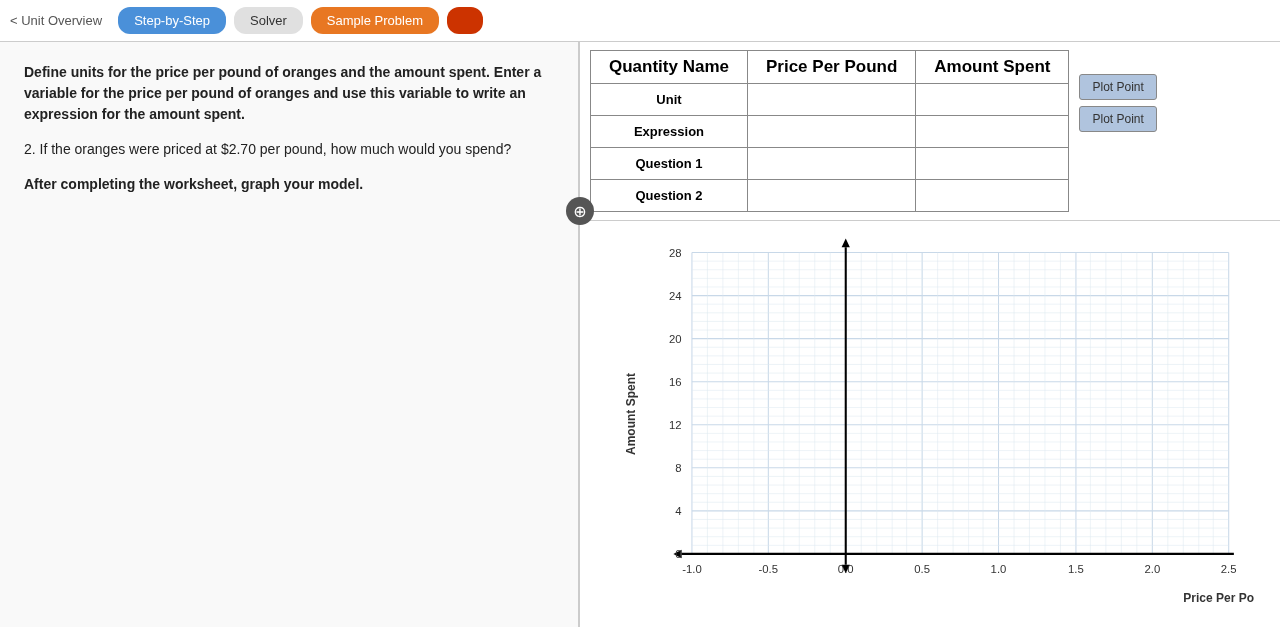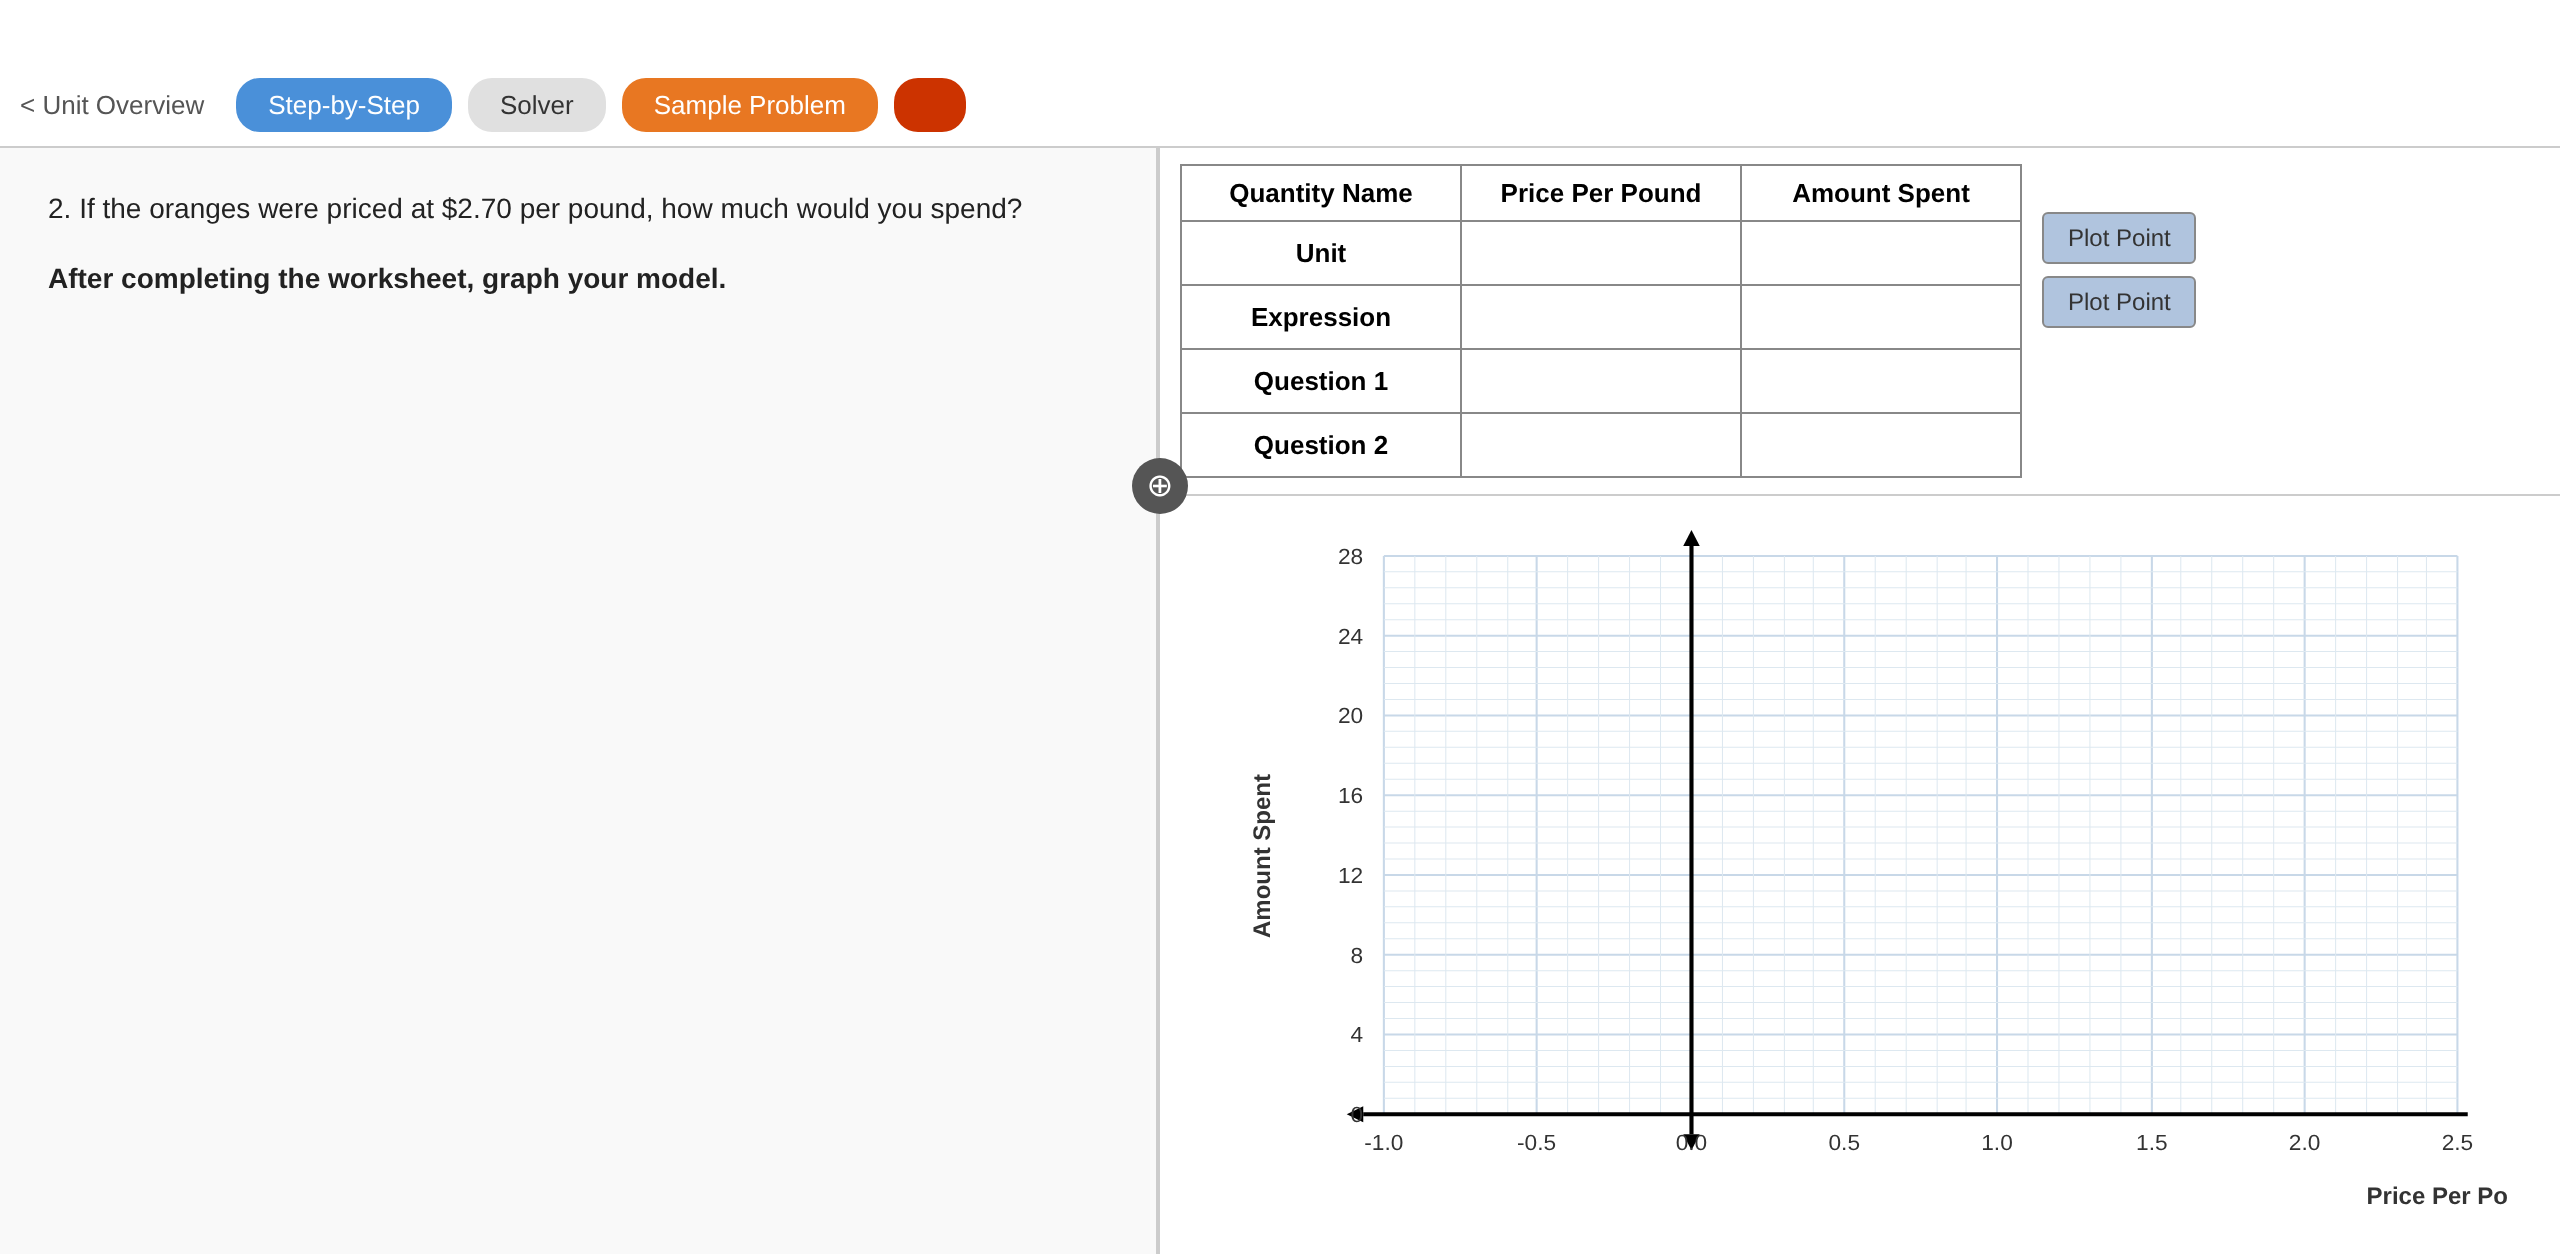--- a/index.html
+++ b/index.html
@@ -15,21 +15,20 @@
 
     
     .top-nav {
       display: flex;
       align-items: center;
       background: #fff;
       border-bottom: 1px solid #ccc;
       padding: 6px 10px;
       gap: 8px;
       min-height: 42px;
-      margin-top: 32px;
     }
     .nav-back {
       color: #555;
       font-size: 13px;
       cursor: pointer;
       text-decoration: none;
       margin-right: 8px;
     }
     .nav-tab {
       padding: 6px 16px;
@@ -104,21 +103,21 @@
     }
     .quantity-table th, .quantity-table td {
       border: 1px solid #888;
       padding: 6px 18px;
       text-align: center;
       min-width: 140px;
     }
     .quantity-table th {
       background: #fff;
       font-weight: bold;
-      font-size: 13px;
+      font-size: 17px;
     }
     .quantity-table td {
       background: #fff;
       height: 32px;
     }
     .col-qty-name {
       text-align: left;
       padding-left: 8px;
       font-weight: bold;
     }
@@ -201,20 +200,21 @@
   <a class="nav-back">&lt; Unit Overview</a>
   <button class="nav-tab nav-tab-blue">Step-by-Step</button>
   <button class="nav-tab nav-tab-gray">Solver</button>
   <button class="nav-tab nav-tab-orange">Sample Problem</button>
   <button class="nav-tab nav-tab-red" style="min-width:30px;">&nbsp;</button>
 </div>
 
 <div class="main-content">
 
   <div class="left-panel">
+    <p class="bold">Define units for the price per pound of oranges and the amount spent. Enter a variable for the price per pound of oranges and use this variable to write an expression for the amount spent.</p>
     <p>2.  If the oranges were priced at $2.70 per pound, how much would you spend?</p>
     <p class="bold">After completing the worksheet, graph your model.</p>
   </div>
 
   <div class="right-panel">
 
     <div class="drag-handle" style="position:absolute; left:-14px; top:155px;">⊕</div>
 
     <div class="table-section">
       <table class="quantity-table">

